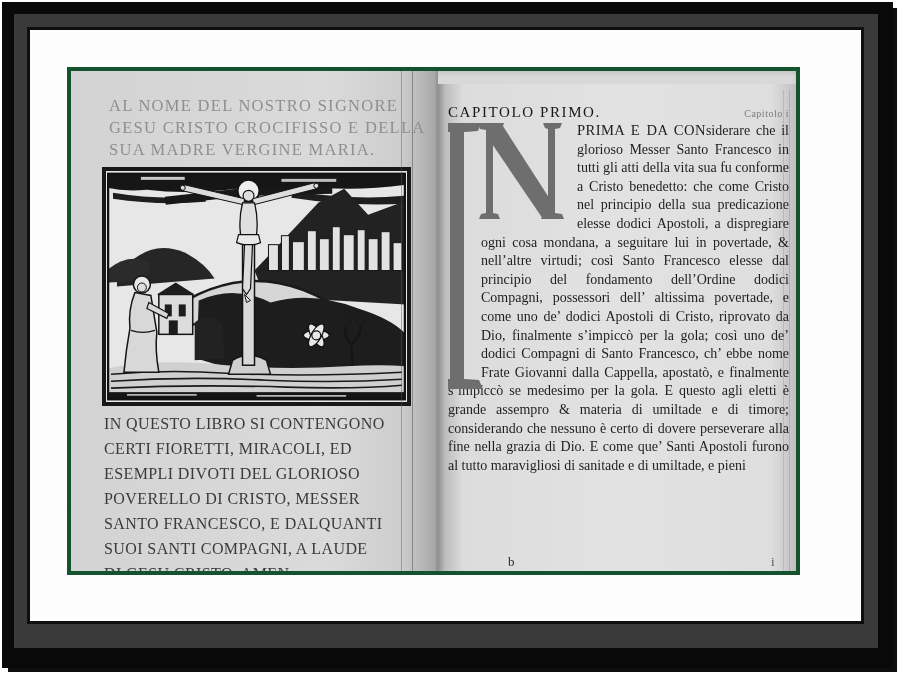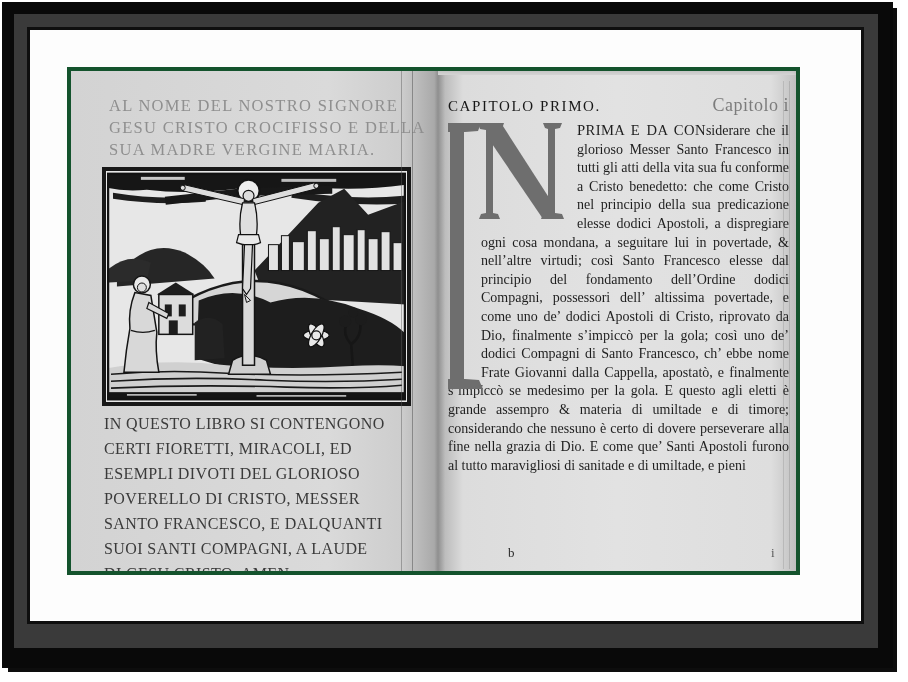--- a/index.html
+++ b/index.html
@@ -13,37 +13,37 @@
   .frame-line{position:absolute;inset:0;border:3px solid #0e0e0e;background:#fdfdfd;}
   .mat{position:absolute;inset:0;padding:37px 0 0 37px;}
   
   .photo{position:relative;width:725px;height:500px;background:#d8d8d8;
     border:4px solid #14532d;overflow:hidden;
     box-shadow:inset 0 -7px 9px -5px rgba(0,0,0,.28), inset 0 4px 6px -4px rgba(0,0,0,.18);}
   .page-left{position:absolute;top:0;left:0;width:367px;height:100%;
     background:linear-gradient(to right,#d3d3d3 0%,#dadada 70%,#cdcdcd 90%,#a9a9a9 99%,#8f8f8f 100%);}
   .page-left::before{content:"";position:absolute;top:0;left:330px;width:1px;height:100%;background:rgba(90,90,90,.45);}
   .page-left::after{content:"";position:absolute;top:0;left:341px;width:1px;height:100%;background:rgba(80,80,80,.5);}
-  .page-right{position:absolute;top:4px;left:367px;right:0;height:100%;
+  .page-right{position:absolute;top:13px;left:367px;right:0;height:100%;
     background:linear-gradient(to right,#8f8f8f 0%,#bdbdbd 2%,#dcdcdc 7%,#e2e2e2 50%,#dedede 93%,#c9c9c9 98%,#bfbfbf 100%);}
   .edge-lines{position:absolute;top:6px;right:6px;width:5px;height:488px;
     border-left:1px solid #b9b9b9;border-right:1px solid #b1b1b1;}
   
   .dedication{margin:24px 0 0 38px;font-size:16.5px;line-height:21.8px;letter-spacing:1.3px;
     color:#8f8f8f;white-space:pre-line;}
   .woodcut{margin:7px 0 0 31px;width:299px;height:229px;border:4px solid #181818;
     background:#e8e8e8;padding:1px;}
   .colophon{margin:5px 0 0 33px;font-size:16px;line-height:25px;letter-spacing:.4px;
     color:#3a3a3a;white-space:pre-line;}
   
   .rp-inner{position:relative;height:100%;padding:0 7px 0 10px;box-sizing:border-box;}
   .rp-head{display:flex;justify-content:space-between;align-items:baseline;padding-top:20px;}
   .chap-title{font-size:15px;letter-spacing:1.6px;color:#181818;}
-  .running-head{font-size:18px;color:#7c7c7c;letter-spacing:.5px;}
-  .rp-body{position:relative;margin-top:5px;font-size:14px;line-height:18.6px;color:#1e1e1e;
+  .running-head{font-size:10px;color:#7c7c7c;letter-spacing:.5px;}
+  .rp-body{position:relative;font-size:14px;line-height:18.6px;color:#1e1e1e;
     text-align:justify;height:404px;overflow:hidden;}
   .float-i{float:left;width:33px;height:257px;}
   .float-n{float:left;width:96px;height:97px;}
   .lead{font-size:14.6px;letter-spacing:.4px;}
   .in-svg{position:absolute;left:-17px;top:2px;pointer-events:none;}
   .sig{position:absolute;bottom:14px;font-size:13px;color:#2a2a2a;}
   .sig-b{left:70px;} .sig-i{left:333px;color:#5a5a5a;}
   .sr{position:absolute;width:1px;height:1px;overflow:hidden;clip-path:inset(50%);white-space:nowrap;}
 </style>
 </head>

